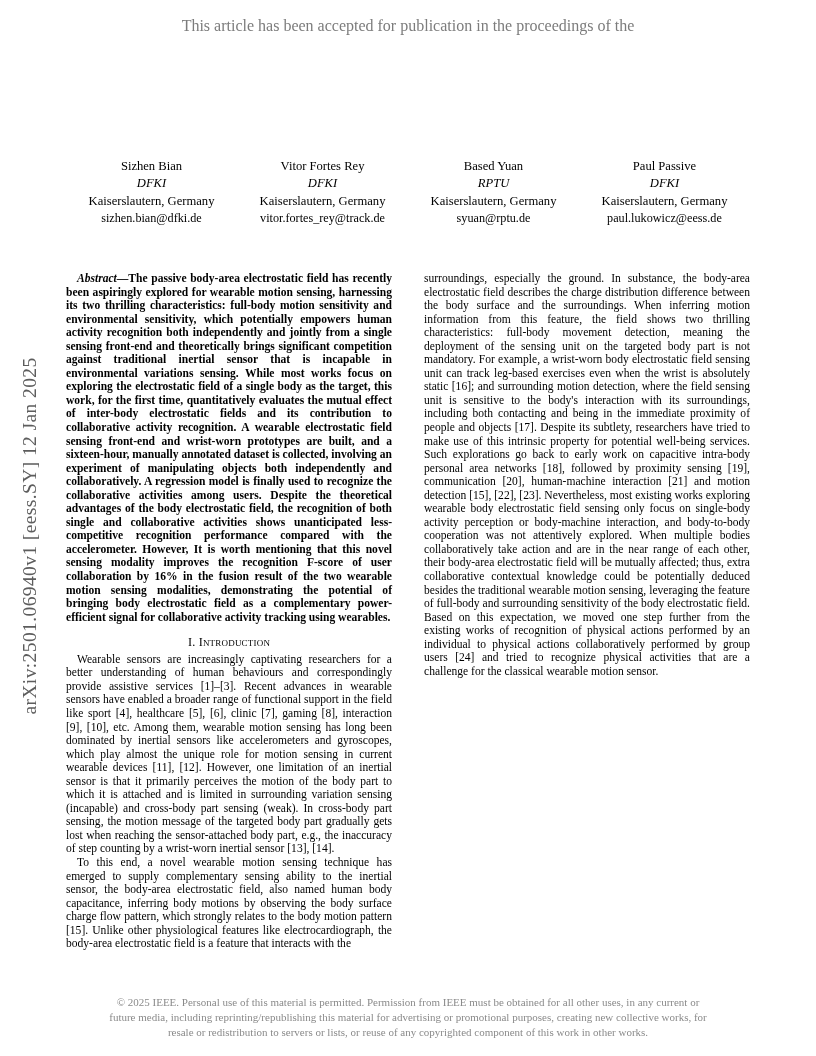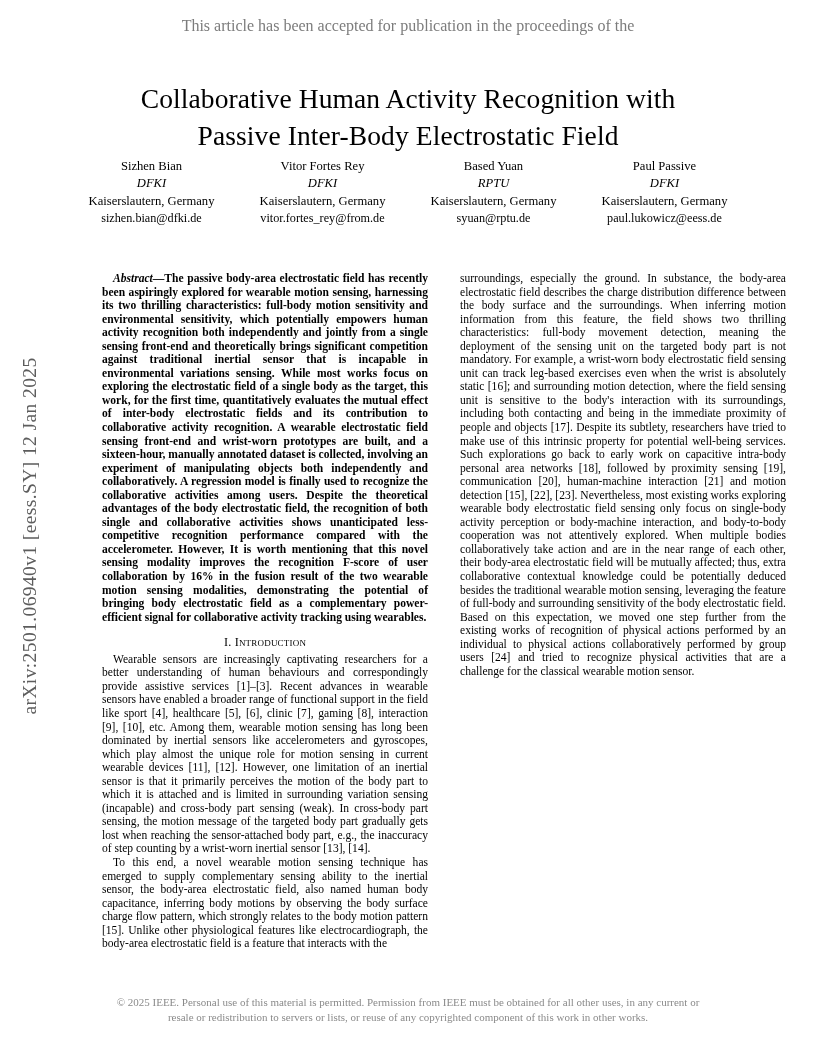--- a/index.html
+++ b/index.html
@@ -95,21 +95,20 @@
 
   
   #columns {
     position: absolute;
     left: 4px;
     top: 272px;
     width: 684px;
     height: 690px;
     display: flex;
     justify-content: space-between;
-    margin-left: 36px;
   }
   .col {
     width: 326px;
     font-size: 11.55px;
     line-height: 13.55px;
     text-align: justify;
     text-justify: inter-word;
     hyphens: manual;
   }
   .col p {
@@ -152,37 +151,33 @@
 <div id="arxiv-stamp">
   <div class="vtext">arXiv:2501.06940v1  [eess.SY]  12 Jan 2025</div>
 </div>
 
 <div id="page">
 
   <div id="accepted-notice">
     <div class="ln1">This article has been accepted for publication in the proceedings of the</div>
   </div>
 
-  <h1 id="title">
-    <span>Collaborative Human Activity Recognition with</span><br>
-    <span>Passive Inter-Body Electrostatic Field</span>
-  </h1>
 
   <div id="authors">
     <div class="author">
       <div class="name">Sizhen Bian</div>
       <div class="aff">DFKI</div>
       <div class="loc">Kaiserslautern, Germany</div>
       <div class="email">sizhen.bian@dfki.de</div>
     </div>
     <div class="author">
       <div class="name">Vitor Fortes Rey</div>
       <div class="aff">DFKI</div>
       <div class="loc">Kaiserslautern, Germany</div>
-      <div class="email">vitor.fortes_rey@from.de</div>
+      <div class="email">vitor.fortes_rey@track.de</div>
     </div>
     <div class="author">
       <div class="name">Based Yuan</div>
       <div class="aff">RPTU</div>
       <div class="loc">Kaiserslautern, Germany</div>
       <div class="email">syuan@rptu.de</div>
     </div>
     <div class="author">
       <div class="name">Paul Passive</div>
       <div class="aff">DFKI</div>
@@ -206,16 +201,17 @@
     </div>
 
     <div class="col" id="col-right">
         <p class="" style="text-indent: 0px;">surroundings, especially the ground. In substance, the body-area electrostatic field describes the charge distribution difference between the body surface and the surroundings. When inferring motion information from this feature, the field shows two thrilling characteristics: full-body movement detection, meaning the deployment of the sensing unit on the targeted body part is not mandatory. For example, a wrist-worn body electrostatic field sensing unit can track leg-based exercises even when the wrist is absolutely static [16]; and surrounding motion detection, where the field sensing unit is sensitive to the body's interaction with its surroundings, including both contacting and being in the immediate proximity of people and objects [17]. Despite its subtlety, researchers have tried to make use of this intrinsic property for potential well-being services. Such explorations go back to early work on capacitive intra-body personal area networks [18], followed by proximity sensing [19], communication [20], human-machine interaction [21] and motion detection [15], [22], [23]. Nevertheless, most existing works exploring wearable body electrostatic field sensing only focus on single-body activity perception or body-machine interaction, and body-to-body cooperation was not attentively explored. When multiple bodies collaboratively take action and are in the near range of each other, their body-area electrostatic field will be mutually affected; thus, extra collaborative contextual knowledge could be potentially deduced besides the traditional wearable motion sensing, leveraging the feature of full-body and surrounding sensitivity of the body electrostatic field. Based on this expectation, we moved one step further from the existing works of recognition of physical actions performed by an individual to physical actions collaboratively performed by group users [24] and tried to recognize physical activities that are a challenge for the classical wearable motion sensor.</p>
 
     </div>
   </div>
 
   <div id="footer">
     <div>©  2025 IEEE. Personal use of this material is permitted. Permission from IEEE must be obtained for all other uses, in any current or</div>
+    <div>future media, including reprinting/republishing this material for advertising or promotional purposes, creating new collective works, for</div>
     <div>resale or redistribution to servers or lists, or reuse of any copyrighted component of this work in other works.</div>
   </div>
 
 </div>
 
 </body></html>

